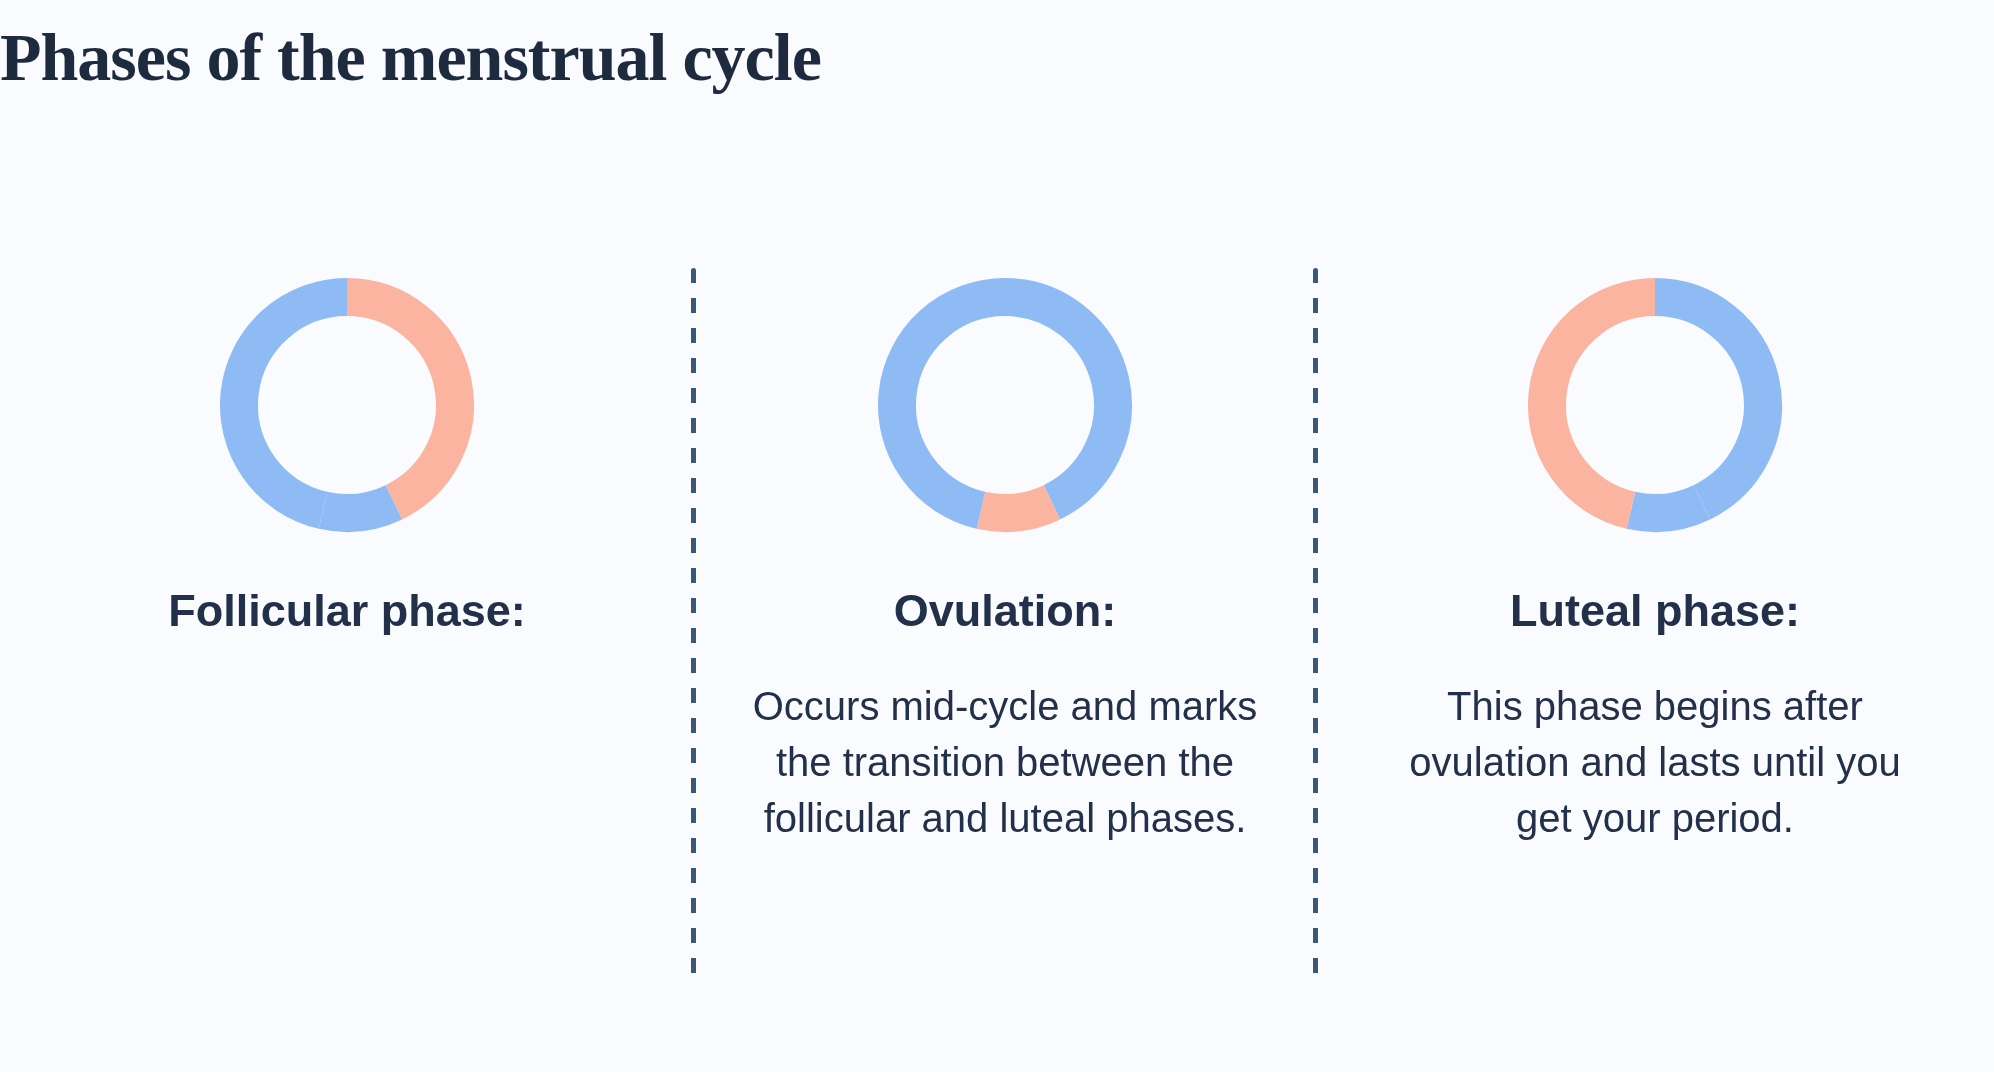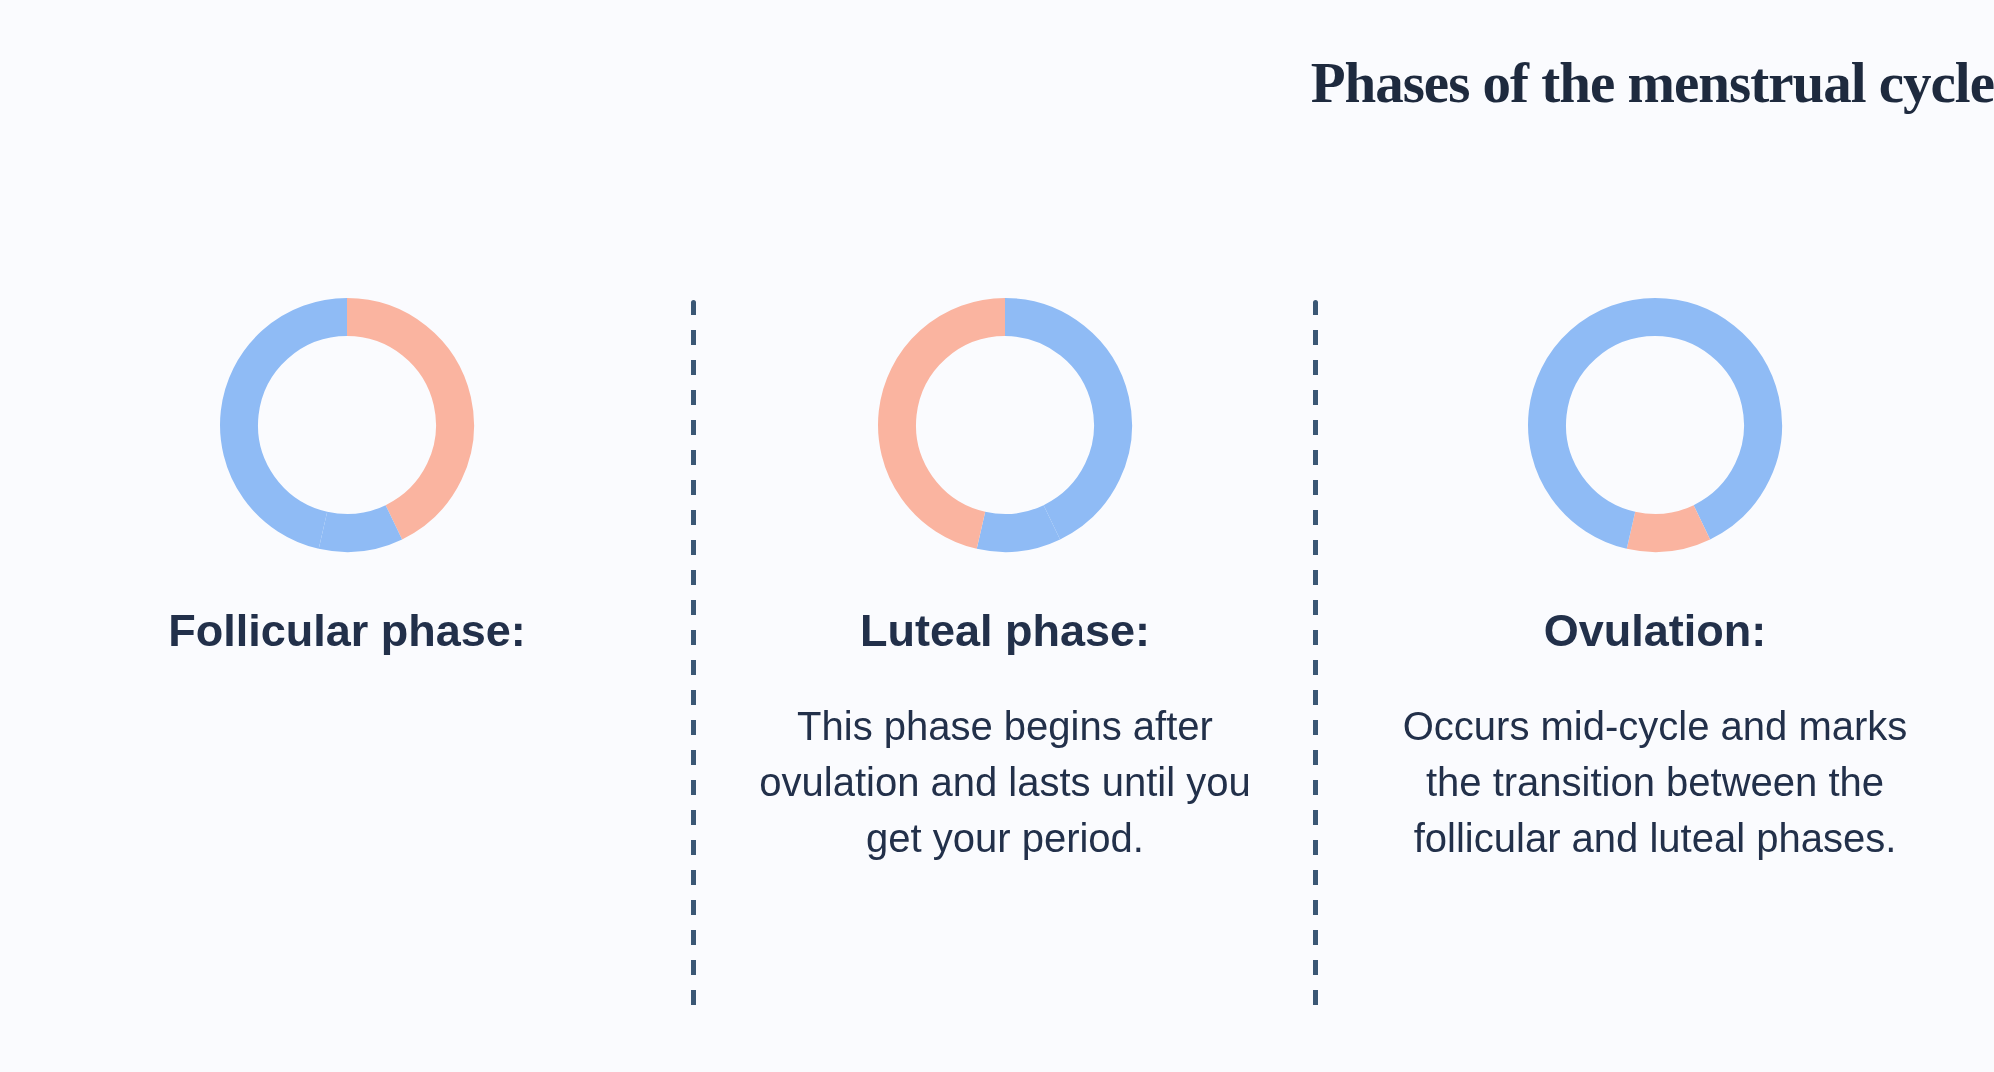--- a/index.html
+++ b/index.html
@@ -14,25 +14,25 @@
     background:var(--bg);
     font-family:"Liberation Sans", sans-serif;
     overflow:hidden;
   }
   .page{
     position:relative;
     width:1994px;height:1072px;
     background:var(--bg);
   }
   h1.page-title{
-    margin-top:52px;
-    text-align:right;
+    margin-top:20px;
+    text-align:left;
     font-family:"Liberation Serif", serif;
     font-weight:600;
-    font-size:57px;
+    font-size:68px;
     line-height:1.1;
     color:var(--title);
     letter-spacing:-1px;
   }
   .columns{
     margin-top:182px;
     display:grid;
     grid-template-columns:694px 622px 678px;
     width:1994px;
   }
@@ -90,39 +90,39 @@
             <path d="M 128.00 20.00 A 108 108 0 0 1 174.86 225.30" fill="none" stroke="#fab4a0" stroke-width="38"></path>
             <path d="M 174.86 225.30 A 108 108 0 0 1 103.97 233.29" fill="none" stroke="#8fbbf5" stroke-width="38"></path>
             <path d="M 103.97 233.29 A 108 108 0 0 1 128.00 20.00" fill="none" stroke="#8fbbf5" stroke-width="38"></path>
           </svg></div>
       <h2 class="phase-heading">Follicular phase:</h2>
     </section>
 
     <section class="col">
       <div class="donut"><svg viewBox="0 0 256 256" width="256" height="256">
             <path d="M 128.00 20.00 A 108 108 0 0 1 174.86 225.30" fill="none" stroke="#8fbbf5" stroke-width="38"></path>
+            <path d="M 174.86 225.30 A 108 108 0 0 1 103.97 233.29" fill="none" stroke="#fab4a0" stroke-width="38"></path>
+            <path d="M 103.97 233.29 A 108 108 0 0 1 128.00 20.00" fill="none" stroke="#8fbbf5" stroke-width="38"></path>
+          </svg></div>
+      <h2 class="phase-heading">Ovulation:</h2>
+      <p class="phase-desc">Occurs mid-cycle and marks
+the transition between the
+follicular and luteal phases.</p>
+    </section>
+
+    <section class="col">
+      <div class="donut"><svg viewBox="0 0 256 256" width="256" height="256">
+            <path d="M 128.00 20.00 A 108 108 0 0 1 174.86 225.30" fill="none" stroke="#8fbbf5" stroke-width="38"></path>
             <path d="M 174.86 225.30 A 108 108 0 0 1 103.97 233.29" fill="none" stroke="#8fbbf5" stroke-width="38"></path>
             <path d="M 103.97 233.29 A 108 108 0 0 1 128.00 20.00" fill="none" stroke="#fab4a0" stroke-width="38"></path>
           </svg></div>
       <h2 class="phase-heading">Luteal phase:</h2>
       <p class="phase-desc">This phase begins after
 ovulation and lasts until you
 get your period.</p>
-    </section>
-
-    <section class="col">
-      <div class="donut"><svg viewBox="0 0 256 256" width="256" height="256">
-            <path d="M 128.00 20.00 A 108 108 0 0 1 174.86 225.30" fill="none" stroke="#8fbbf5" stroke-width="38"></path>
-            <path d="M 174.86 225.30 A 108 108 0 0 1 103.97 233.29" fill="none" stroke="#fab4a0" stroke-width="38"></path>
-            <path d="M 103.97 233.29 A 108 108 0 0 1 128.00 20.00" fill="none" stroke="#8fbbf5" stroke-width="38"></path>
-          </svg></div>
-      <h2 class="phase-heading">Ovulation:</h2>
-      <p class="phase-desc">Occurs mid-cycle and marks
-the transition between the
-follicular and luteal phases.</p>
     </section>
 
   </div>
 
   <div class="divider divider-1"></div>
   <div class="divider divider-2"></div>
 
 </div>
 
 </body></html>

